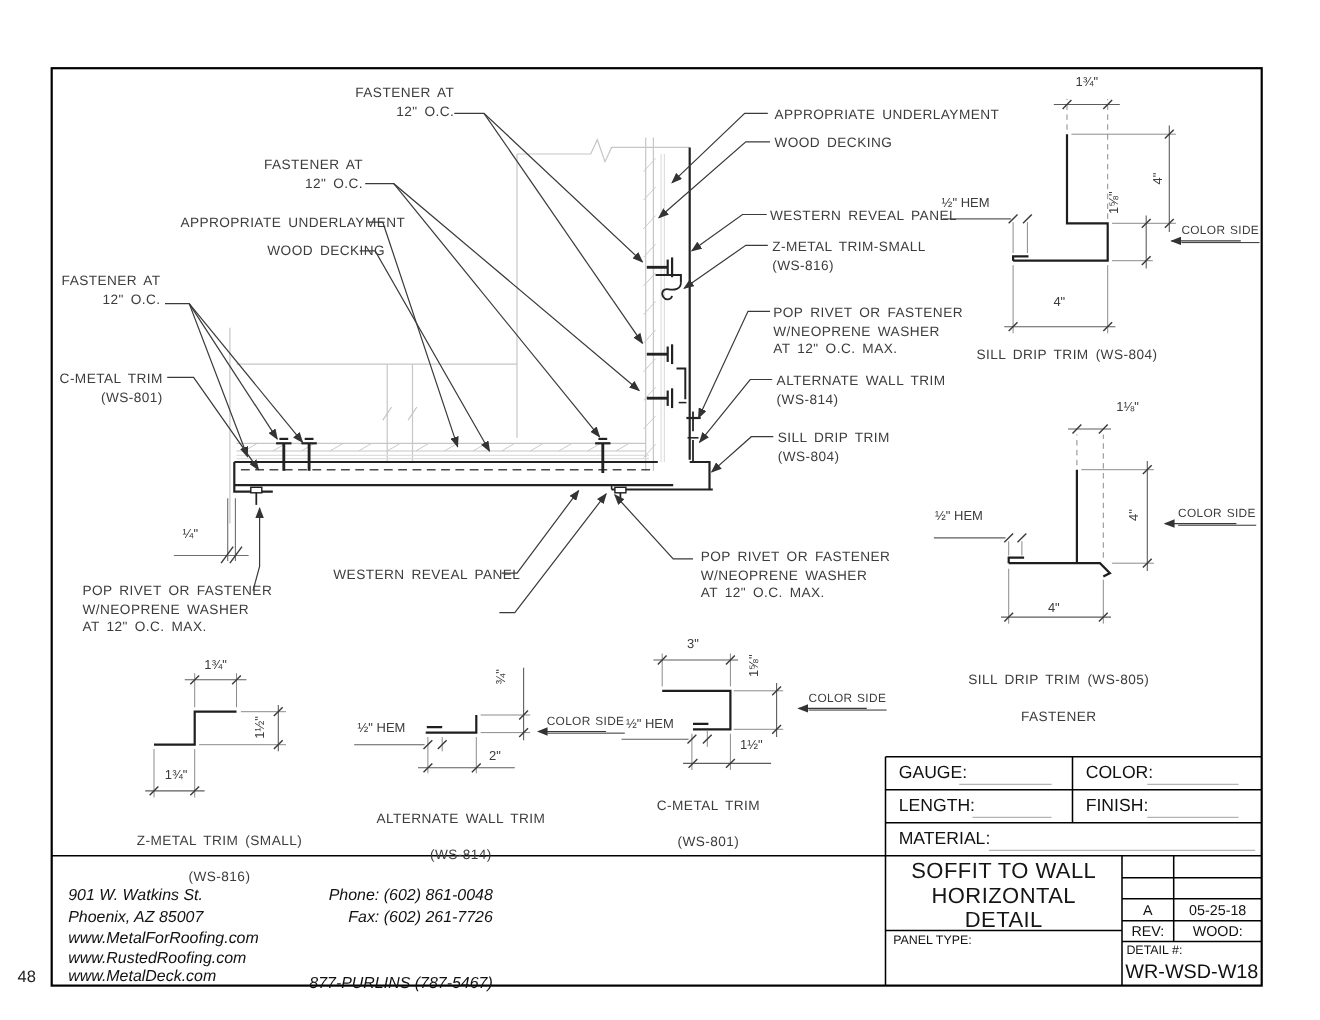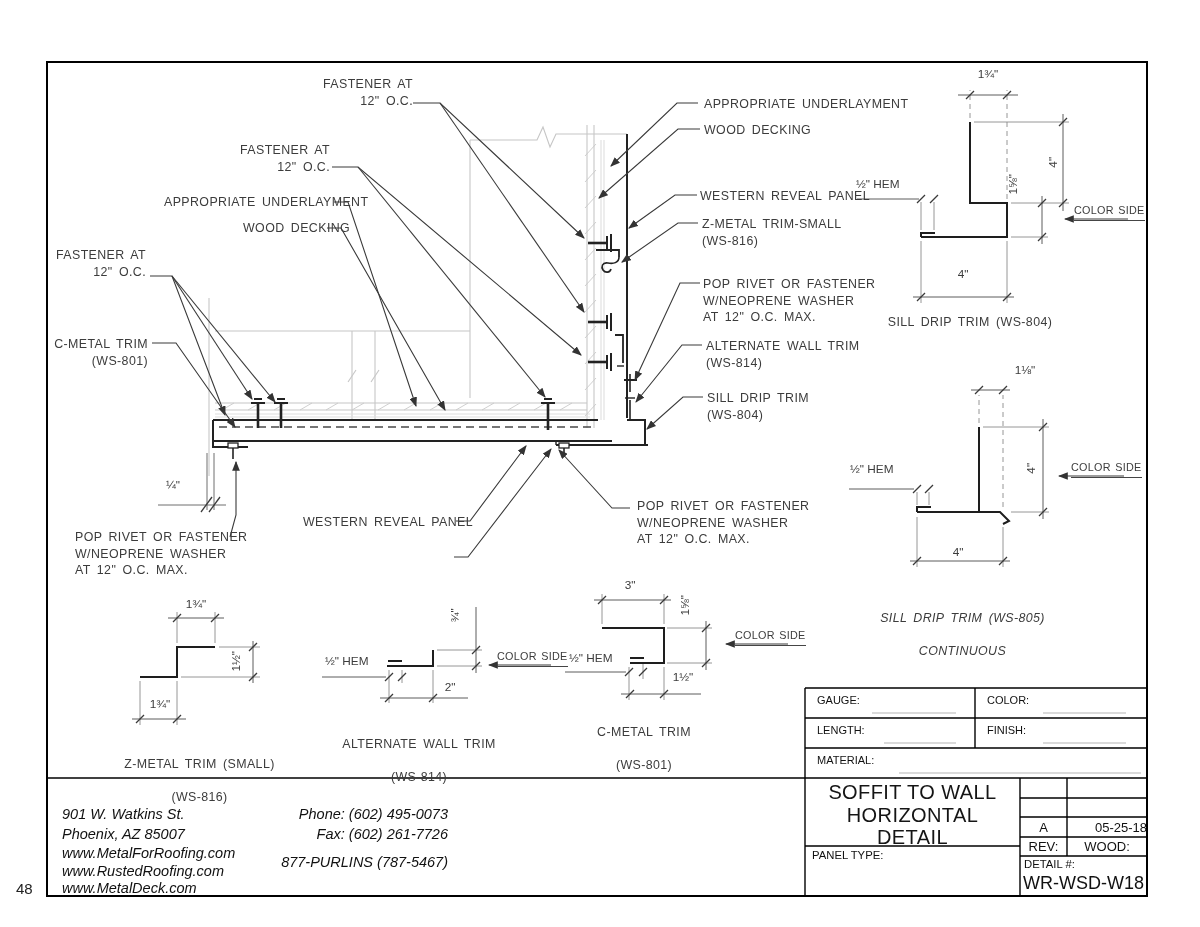--- a/index.html
+++ b/index.html
@@ -7,21 +7,21 @@
          font-family:"Liberation Sans",sans-serif;}
   svg.lines{position:absolute;left:0;top:0;width:1200px;height:927px;}
   .cad{position:absolute;font-size:12.4px;color:#3c3c3c;letter-spacing:.4px;word-spacing:2.5px;
        line-height:16.5px;white-space:pre-line;}
   .ra{text-align:right;} .ctr{text-align:center;}
   .dim{font-size:11.8px;letter-spacing:0;word-spacing:0;}
   .rot{transform:rotate(-90deg);transform-origin:center;width:44px;text-align:center;
        font-size:11.8px;letter-spacing:0;word-spacing:0;}
   .cs{font-size:10.8px;letter-spacing:.3px;word-spacing:1px;border-bottom:1.2px solid #454545;
       padding-bottom:1px;}
-  .tbl{position:absolute;font-size:11px;color:#111;}
+  .tbl{position:absolute;font-size:16px;color:#111;}
   .tbl-small{position:absolute;font-size:11.3px;color:#111;}
   .tb-title{position:absolute;font-size:20px;color:#151515;line-height:22.5px;white-space:pre-line;
             letter-spacing:.4px;}
   .tb-big{position:absolute;font-size:19px;color:#151515;letter-spacing:.4px;}
   .cell{position:absolute;font-size:13px;color:#111;}
   .co-name{position:absolute;font-size:26px;color:#0d0d0d;letter-spacing:.2px;}
   .co-line{position:absolute;font-size:14.5px;color:#111;font-style:italic;}
   .pagenum{position:absolute;font-size:15px;color:#222;}
 </style>
 </head>
@@ -377,23 +377,23 @@
 <div class="cad dim ctr" style="left:938px;top:266px;width:50px;">4"</div>
 <div class="cad dim" style="left:856px;top:176px;">½" HEM</div>
 <div class="cad cs" style="left:1074px;top:202px;">COLOR SIDE</div>
 <div class="cad ctr" style="left:870px;top:314px;width:200px;">SILL DRIP TRIM (WS-804)</div>
 
 <div class="cad dim ctr" style="left:1005px;top:362px;width:40px;">1⅛"</div>
 <div class="cad rot" style="left:1009px;top:460px;">4"</div>
 <div class="cad dim ctr" style="left:933px;top:544px;width:50px;">4"</div>
 <div class="cad dim" style="left:850px;top:461px;">½" HEM</div>
 <div class="cad cs" style="left:1071px;top:459px;">COLOR SIDE</div>
-<div class="cad ctr" style="left:870px;top:593px;width:185px;font-style:italic;">
+<div class="cad ctr" style="left:870px;top:593px;width:185px;">
   <div>SILL DRIP TRIM (WS-805)</div>
-  <div>CONTINUOUS</div>
+  <div>FASTENER</div>
 </div>
 
 <div class="cad dim ctr" style="left:171px;top:596px;width:50px;">1¾"</div>
 <div class="cad rot" style="left:214px;top:653px;">1½"</div>
 <div class="cad dim ctr" style="left:135px;top:696px;width:50px;">1¾"</div>
 <div class="cad ctr" style="left:118px;top:739px;width:163px;">
   <div>Z-METAL TRIM (SMALL)</div>
   <div>(WS-816)</div>
 </div>
 
@@ -419,30 +419,30 @@
 <div class="tbl" style="left:817px;top:694px;">GAUGE:</div>
 <div class="tbl" style="left:987px;top:694px;">COLOR:</div>
 <div class="tbl" style="left:817px;top:724px;">LENGTH:</div>
 <div class="tbl" style="left:987px;top:724px;">FINISH:</div>
 <div class="tbl" style="left:817px;top:754px;">MATERIAL:</div>
 <div class="tb-title ctr" style="left:806px;top:781px;width:213px;">SOFFIT TO WALL
 HORIZONTAL
 DETAIL</div>
 <div class="tbl-small" style="left:812px;top:849px;">PANEL TYPE:</div>
 <div class="cell ctr" style="left:1020px;top:820px;width:47px;">A</div>
-<div class="cell ctr" style="left:1067px;top:820px;width:80px;text-align:right;">05-25-18</div>
+<div class="cell ctr" style="left:1067px;top:820px;width:80px;">05-25-18</div>
 <div class="cell ctr" style="left:1020px;top:839px;width:47px;">REV:</div>
 <div class="cell ctr" style="left:1067px;top:839px;width:80px;">WOOD:</div>
 <div class="tbl-small" style="left:1024px;top:858px;">DETAIL #:</div>
 <div class="cell ctr" style="left:1020px;top:873px;width:127px;font-size:18px;">WR-WSD-W18</div>
 
 <div class="co-line" style="left:62px;top:806px;">901 W. Watkins St.</div>
 <div class="co-line" style="left:62px;top:826px;">Phoenix, AZ 85007</div>
 <div class="co-line" style="left:62px;top:845px;">www.MetalForRoofing.com</div>
 <div class="co-line" style="left:62px;top:863px;">www.RustedRoofing.com</div>
 <div class="co-line" style="left:62px;top:880px;">www.MetalDeck.com</div>
-<div class="co-line ra" style="left:230px;top:806px;width:218px;">Phone: (602) 495-0073</div>
+<div class="co-line ra" style="left:230px;top:806px;width:218px;">Phone: (602) 861-0048</div>
 <div class="co-line ra" style="left:230px;top:826px;width:218px;">Fax: (602) 261-7726</div>
-<div class="co-line ra" style="left:230px;top:854px;width:218px;">877-PURLINS (787-5467)</div>
+<div class="co-line ra" style="left:230px;top:886px;width:218px;">877-PURLINS (787-5467)</div>
 
 <div class="pagenum" style="left:16px;top:880px;">48</div>
 
 </div>
 
 </body></html>

